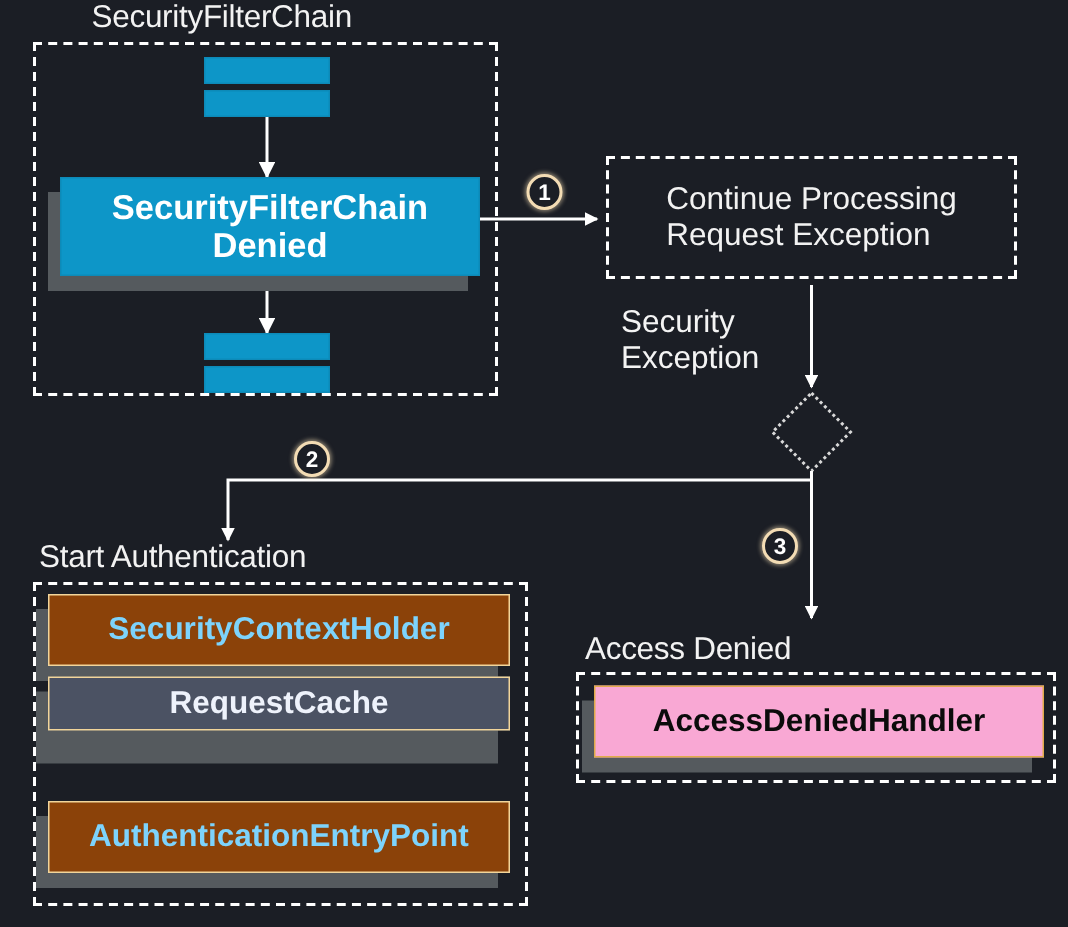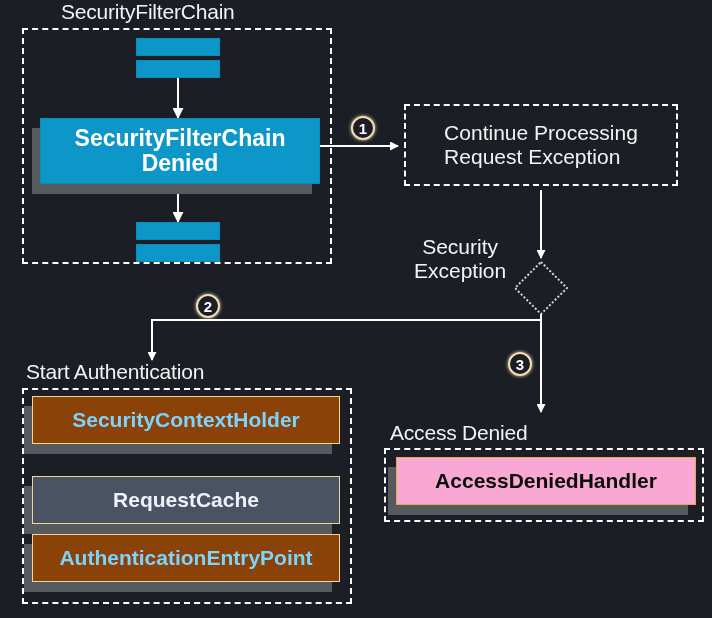--- a/index.html
+++ b/index.html
@@ -131,22 +131,21 @@
     align-items: center;
     justify-content: center;
     box-sizing: border-box;
     box-shadow: 0 0 3px 1px rgba(243,220,180,0.55);
   }
   .exlabel {
     position: absolute;
     color: #f4f4f4;
     font-size: 21px;
     line-height: 1.12;
-    text-align: center;
-    margin-top: 32px;
+    text-align: left;
   }
 </style>
 </head>
 <body>
 
 <div id="stage">
 
   <svg id="wires" viewBox="0 0 712 618">
     <defs>
       <marker id="ahead" markerWidth="9" markerHeight="9" refX="8" refY="4.5" orient="auto" markerUnits="userSpaceOnUse">
@@ -212,21 +211,21 @@
   <div class="lbl" style="left:26px; top:360px;">Start Authentication</div>
   <div class="group-box" style="left:22px; top:388px; width:330px; height:216px;"></div>
 
   <div class="node node-brown" style="left:32px; top:396px; width:308px; height:48px;">
     <div class="shadow" style="left:-8px; top:10px; width:308px; height:48px;"></div>
     <div class="face">
       <span>SecurityContextHolder</span>
     </div>
   </div>
 
-  <div class="node node-slate" style="left:32px; top:476px; width:308px; height:48px;padding-left:32px;">
+  <div class="node node-slate" style="left:32px; top:451px; width:308px; height:36px;padding-left:32px;">
     <div class="shadow" style="left:-8px; top:10px; width:308px; height:48px;"></div>
     <div class="face">
       <span>RequestCache</span>
     </div>
   </div>
 
   <div class="node node-brown" style="left:32px; top:534px; width:308px; height:48px;">
     <div class="shadow" style="left:-8px; top:10px; width:308px; height:48px;"></div>
     <div class="face">
       <span>AuthenticationEntryPoint</span>

